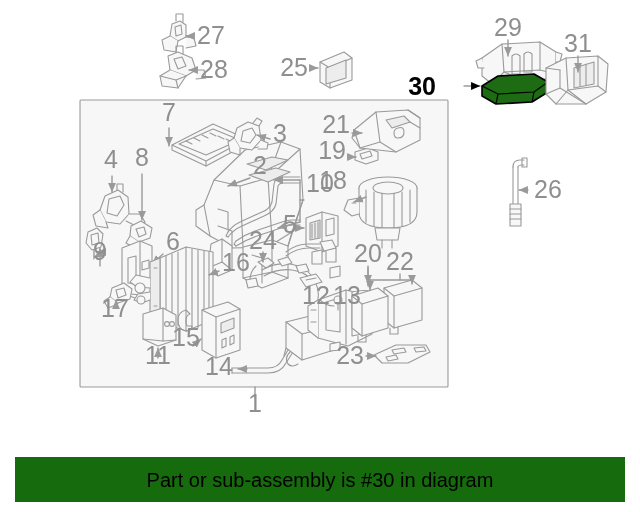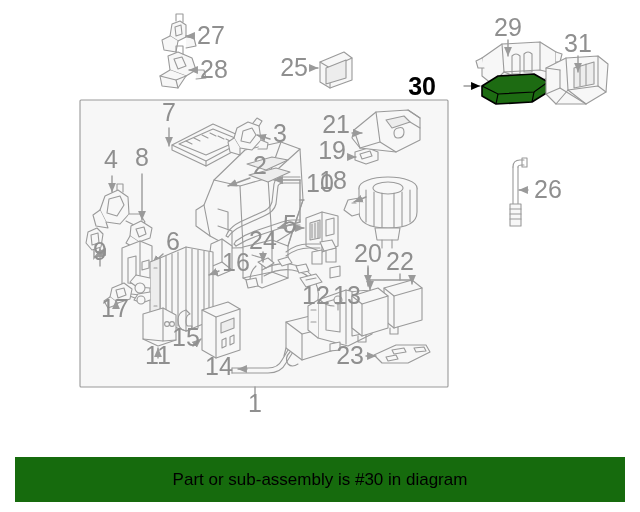--- a/index.html
+++ b/index.html
@@ -4,21 +4,21 @@
 <style>
   html,body{margin:0;padding:0;background:#ffffff;}
   body{width:640px;height:512px;position:relative;overflow:hidden;
        font-family:"Liberation Sans", sans-serif;}
   #stage{position:absolute;left:0;top:0;width:640px;height:512px;}
   svg#diagram{position:absolute;left:0;top:0;width:640px;height:440px;display:block;}
 
   .banner{position:absolute;left:15px;top:457px;width:610px;height:45px;
           background:#166b0d;display:flex;flex-direction:column;
           align-items:center;justify-content:center;}
-  .banner .line{color:#000000;font-size:17px;line-height:20px;
+  .banner .line{color:#000000;font-size:20px;line-height:20px;
                 font-family:"Liberation Sans", sans-serif;white-space:nowrap;}
 </style>
 </head>
 <body>
 
 <div id="stage">
 
   <svg id="diagram" viewBox="0 0 640 440">
     <defs>
       <style>

